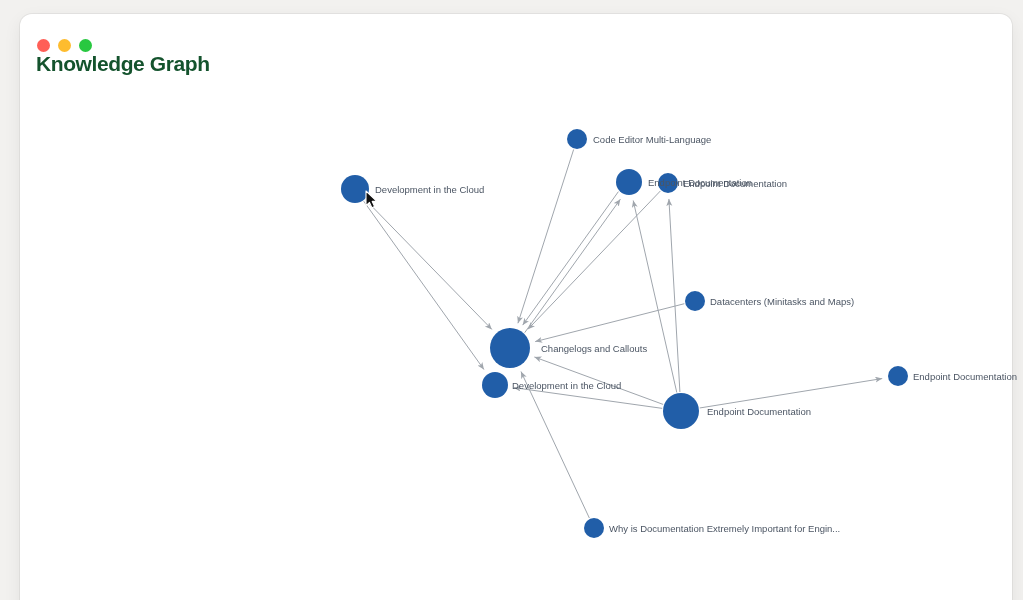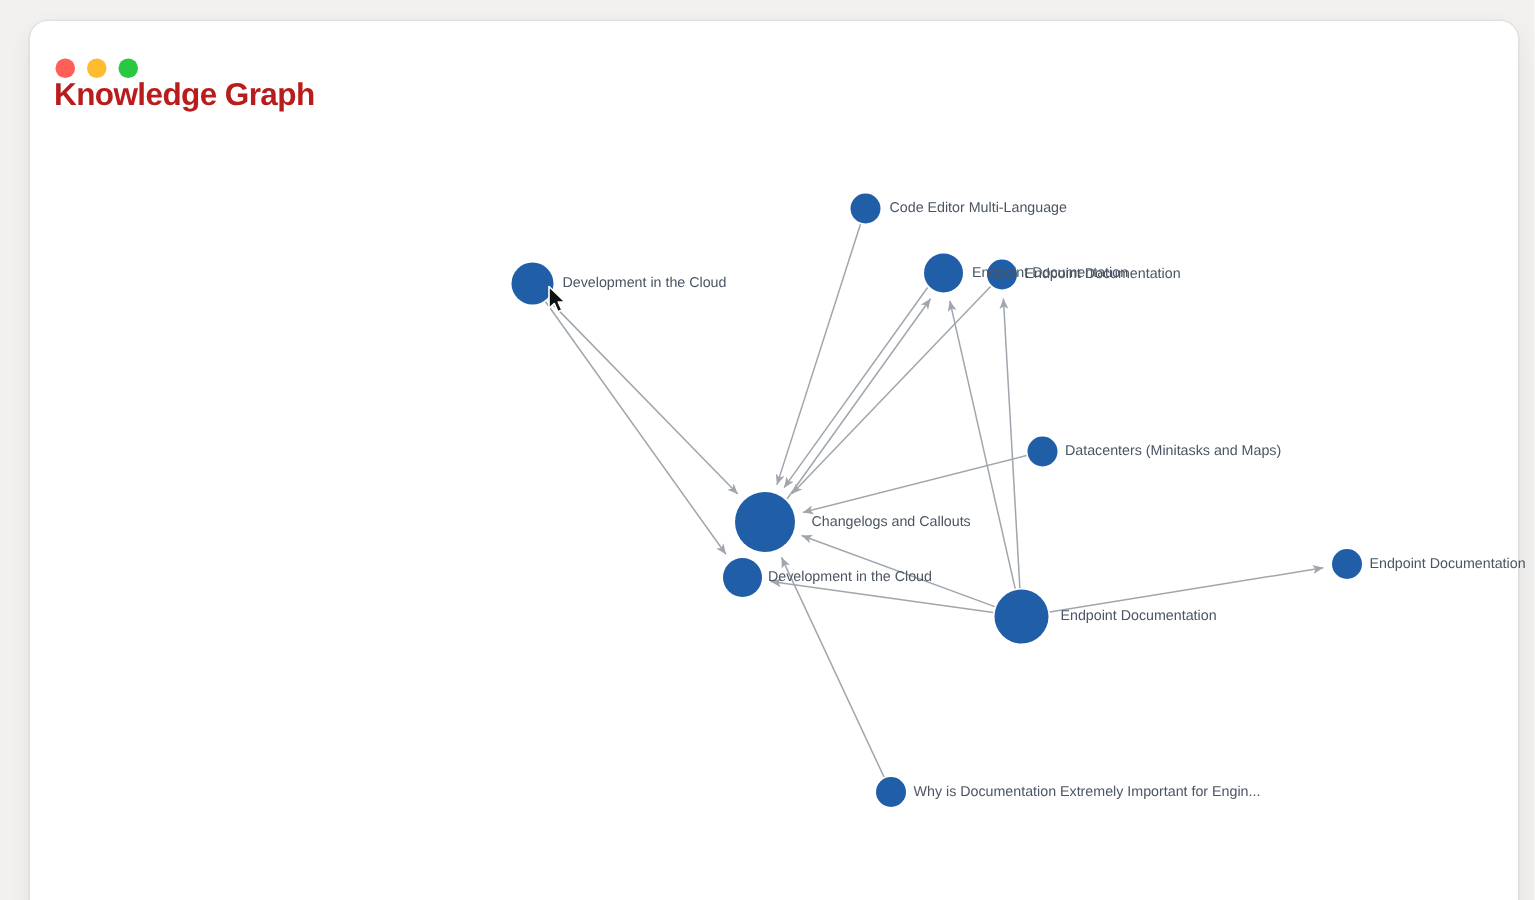--- a/index.html
+++ b/index.html
@@ -12,21 +12,21 @@
     position:absolute;left:20px;top:14px;right:11px;bottom:-20px;
     background:#ffffff;
     border-radius:12px 12px 0 0;
     box-shadow:0 0 0 1px rgba(0,0,0,0.05), 0 6px 18px rgba(0,0,0,0.07);
   }
   .titlebar{position:absolute;left:17px;top:25px;display:flex;gap:8px;}
   .light{width:13px;height:13px;border-radius:50%;border:none;padding:0;display:block;}
   .app-title{
     position:absolute;left:16px;top:38px;
     font-size:21px;font-weight:bold;letter-spacing:-0.4px;
-    color:#b91c1c;
+    color:#14532d;
   }
   svg.graph{position:absolute;left:0;top:0;}
   svg text{font-family:"Liberation Sans", sans-serif;}
 </style>
 </head>
 <body>
 
 <div class="window">
   <div class="titlebar">
     <button class="light" style="background: rgb(255, 95, 87);"></button>

